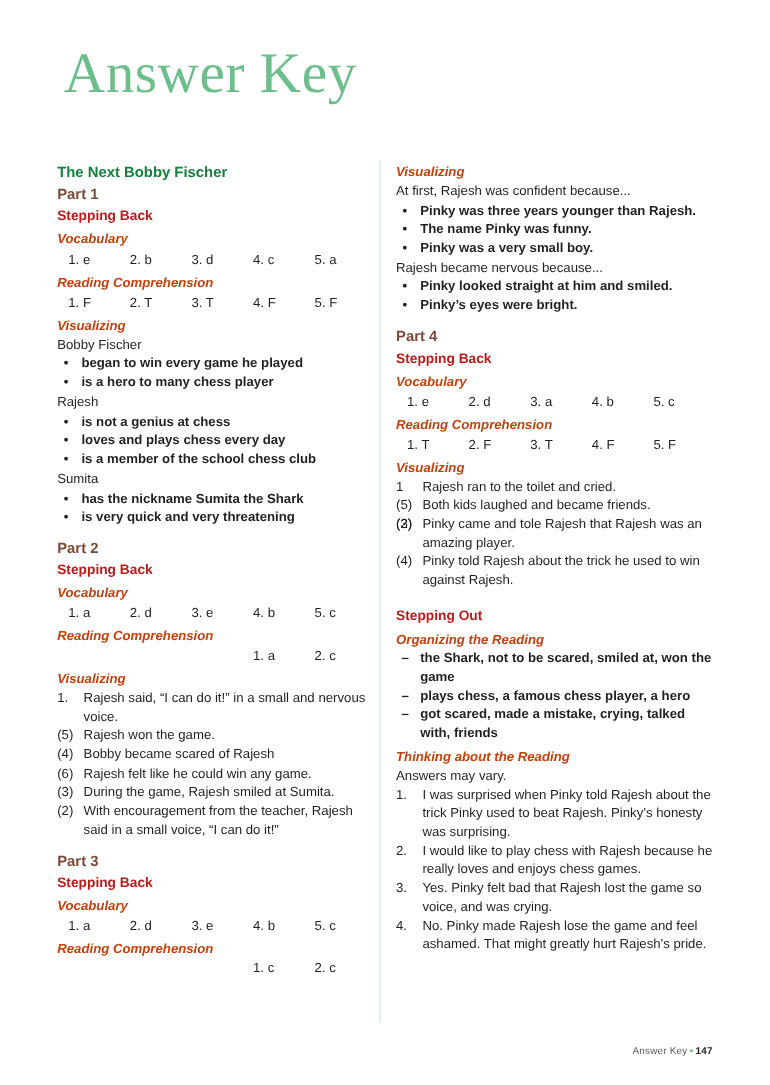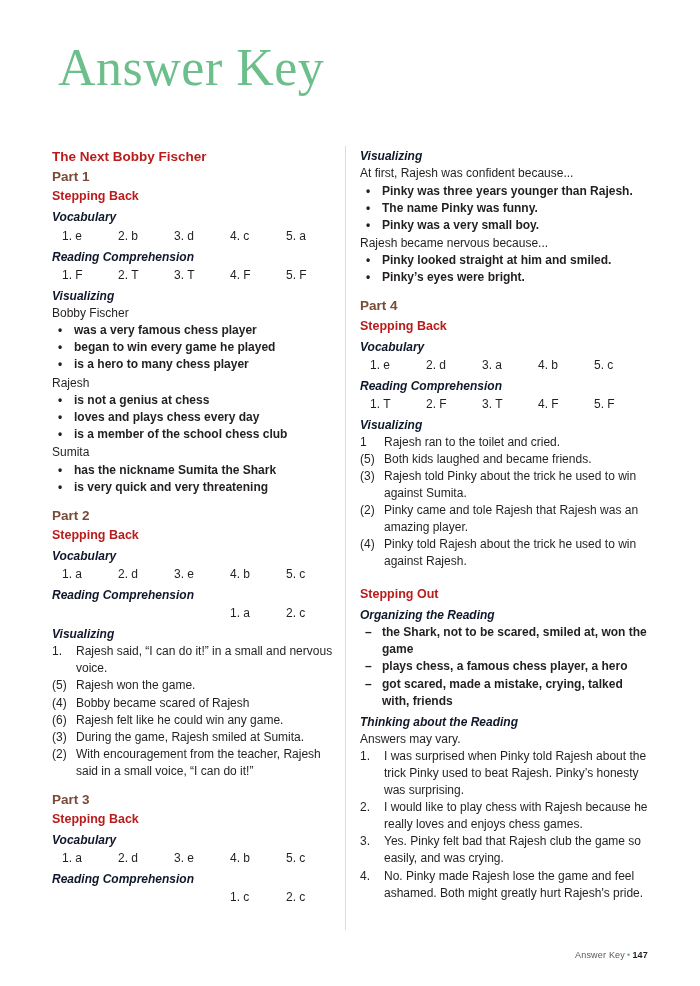--- a/index.html
+++ b/index.html
@@ -39,21 +39,21 @@
     position: absolute;
     top: 148px;
     width: 290px;
   }
   .col-left { left: 52px; }
   .col-right { left: 360px; }
 
   .h-unit {
     font-size: 13.5px;
     font-weight: bold;
-    color: #b91c1c;
+    color: #15803d;
     margin: 0 0 2px 0;
     line-height: 1.35;
   }
   .h-part {
     font-size: 13.5px;
     font-weight: bold;
     color: #7a4a38;
     margin: 11px 0 2px 0;
     line-height: 1.35;
   }
@@ -63,21 +63,21 @@
     font-weight: bold;
     color: #b91c1c;
     margin: 2px 0 3px 0;
     line-height: 1.35;
   }
   .h-step.spaced { margin-top: 16px; }
   .h-sub {
     font-size: 12px;
     font-weight: bold;
     font-style: italic;
-    color: #0f172a;
+    color: #c2410c;
     margin: 4px 0 1px 0;
     line-height: 1.35;
   }
   .plain {
     font-size: 12px;
     line-height: 1.38;
     margin: 0 0 1px 0;
   }
 
   .ans-row {
@@ -175,21 +175,20 @@
       <span class="ans-cell">2. T</span>
       <span class="ans-cell">3. T</span>
       <span class="ans-cell">4. F</span>
       <span class="ans-cell">5. F</span>
     </div>
 
     <div class="h-sub">Visualizing</div>
 
     <div class="plain">Bobby Fischer</div>
     <ul class="bullets">
-      <li>was a very famous chess player</li>
       <li>began to win every game he played</li>
       <li>is a hero to many chess player</li>
     </ul>
 
     <div class="plain">Rajesh</div>
     <ul class="bullets">
       <li>is not a genius at chess</li>
       <li>loves and plays chess every day</li>
       <li>is a member of the school chess club</li>
     </ul>
@@ -281,41 +280,41 @@
       <span class="ans-cell">2. F</span>
       <span class="ans-cell">3. T</span>
       <span class="ans-cell">4. F</span>
       <span class="ans-cell">5. F</span>
     </div>
 
     <div class="h-sub">Visualizing</div>
     <ol class="numlist">
       <li><span class="marker">1</span><span>Rajesh ran to the toilet and cried.</span></li>
       <li><span class="marker">(5)</span><span>Both kids laughed and became friends.</span></li>
-      <li><span class="marker">(3)</span><span>Rajesh told Pinky about the trick he used to win against Sumita.</span></li>
+      <li><span class="marker">(3)</span></li>
       <li><span class="marker">(2)</span><span>Pinky came and tole Rajesh that Rajesh was an amazing player.</span></li>
       <li><span class="marker">(4)</span><span>Pinky told Rajesh about the trick he used to win against Rajesh.</span></li>
     </ol>
 
     <div class="h-step spaced">Stepping Out</div>
 
     <div class="h-sub">Organizing the Reading</div>
     <ul class="bullets dashes">
       <li>the Shark, not to be scared, smiled at, won the game</li>
       <li>plays chess, a famous chess player, a hero</li>
       <li>got scared, made a mistake, crying, talked with, friends</li>
     </ul>
 
     <div class="h-sub">Thinking about the Reading</div>
     <div class="plain">Answers may vary.</div>
     <ol class="numlist">
       <li><span class="marker">1.</span><span>I was surprised when Pinky told Rajesh about the trick Pinky used to beat Rajesh. Pinky’s honesty was surprising.</span></li>
       <li><span class="marker">2.</span><span>I would like to play chess with Rajesh because he really loves and enjoys chess games.</span></li>
-      <li><span class="marker">3.</span><span>Yes. Pinky felt bad that Rajesh club the game so easily, and was crying.</span></li>
-      <li><span class="marker">4.</span><span>No. Pinky made Rajesh lose the game and feel ashamed. Both might greatly hurt Rajesh's pride.</span></li>
+      <li><span class="marker">3.</span><span>Yes. Pinky felt bad that Rajesh lost the game so voice, and was crying.</span></li>
+      <li><span class="marker">4.</span><span>No. Pinky made Rajesh lose the game and feel ashamed. That might greatly hurt Rajesh's pride.</span></li>
     </ol>
 
   </div>
 
   <div class="footer">
     <span>Answer Key</span><span class="sep">•</span><span class="pg">147</span>
   </div>
 
 </div>
 

